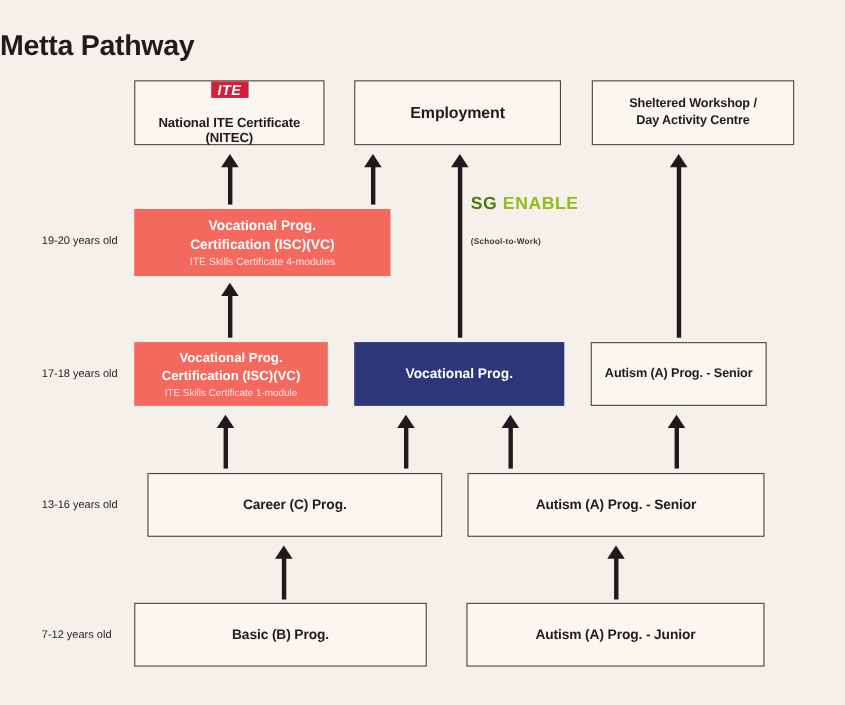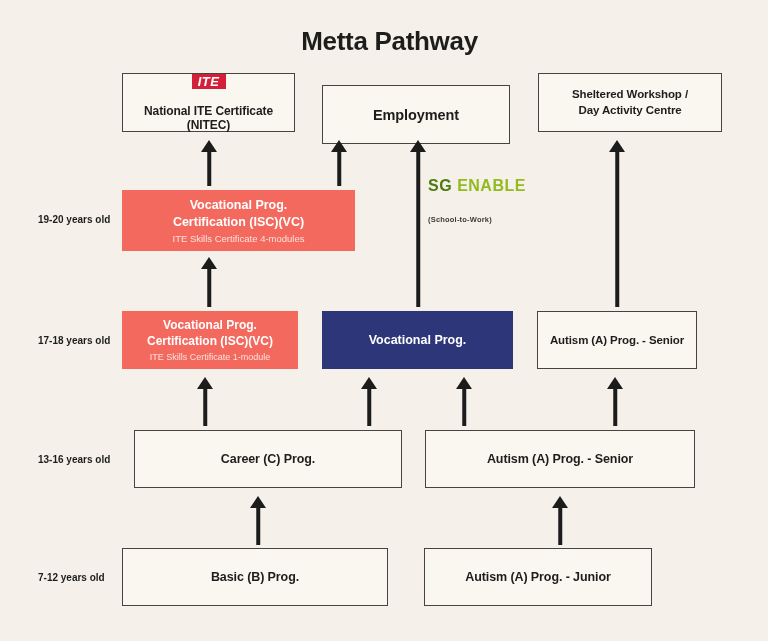--- a/index.html
+++ b/index.html
@@ -3,38 +3,38 @@
 <meta charset="utf-8">
 <style>
   html,body { margin:0; padding:0; background:#e9e5de; }
   .canvas {
     position:relative; width:768px; height:641px;
     background:#f5f1ea; overflow:hidden;
     font-family:"Liberation Sans", sans-serif; color:#1d1d1b;
   }
   .diagram-title {
     position:absolute; left:0; right:0; top:26px;
-    text-align:center; font-size:26px; font-weight:bold;
-    letter-spacing:-0.3px; color:#1d1d1b;padding-left:11px;
+    font-size:26px; font-weight:bold;
+    letter-spacing:-0.3px; color:#1d1d1b;
   }
   .box {
     position:absolute; box-sizing:border-box;
     border:1.5px solid #45443f; background:#faf7f1;
     display:flex; flex-direction:column; align-items:center; justify-content:center;
     text-align:center;
   }
   .box.red  { background:#f4695e; border:none; color:#ffffff; }
   .box.navy { background:#2c3679; border:none; color:#ffffff; }
   .lbl-sm  { font-weight:bold; font-size:12px; letter-spacing:-0.1px; }
   .lbl-md  { font-weight:bold; font-size:12.5px; letter-spacing:-0.1px; }
   .lbl-lg  { font-weight:bold; font-size:14.5px; letter-spacing:-0.1px; }
   .two-line { font-weight:bold; font-size:12.5px; line-height:1.3; }
   .sub-line { font-size:9.5px; margin-top:3px; color:rgba(255,255,255,0.8); }
   .age-label {
-    position:absolute; left:38px; font-size:10px; font-weight:bold;
+    position:absolute; left:38px; font-size:10px; font-weight:normal;
     color:#1d1d1b; white-space:nowrap;
   }
   
   .arrow { position:absolute; width:20px; }
   .arrow .shaft {
     position:absolute; left:50%; transform:translateX(-50%);
     top:9px; bottom:0; width:3.5px; background:#1c1c1c;
   }
   .arrow .head {
     position:absolute; top:0; left:50%; transform:translateX(-50%);
@@ -68,21 +68,21 @@
   <div class="age-label" style="top:454px;">13-16 years old</div>
   <div class="age-label" style="top:572px;">7-12 years old</div>
 
   <div class="box" style="left:122px; top:73px; width:173px; height:59px;gap:10px;">
     <div class="ite-logo">
       <span>ITE</span>
     </div>
     <div class="lbl-sm">National ITE Certificate (NITEC)</div>
   </div>
 
-  <div class="box" style="left:322px; top:73px; width:188px; height:59px;margin-top:12px;">
+  <div class="box" style="left:322px; top:73px; width:188px; height:59px;">
     <div class="lbl-lg">Employment</div>
   </div>
 
   <div class="box" style="left:538px; top:73px; width:184px; height:59px;">
     <div class="lbl-sm" style="font-size:11.5px; line-height:1.35;">
       <div>Sheltered Workshop /</div>
       <div>Day Activity Centre</div>
     </div>
   </div>
 
@@ -124,21 +124,21 @@
   </div>
 
   <div class="box" style="left:425px; top:430px; width:270px; height:58px;">
     <div class="lbl-md">Autism (A) Prog. - Senior</div>
   </div>
 
   <div class="box" style="left:122px; top:548px; width:266px; height:58px;">
     <div class="lbl-md">Basic (B) Prog.</div>
   </div>
 
-  <div class="box" style="left:424px; top:548px; width:228px; height:58px;">
+  <div class="box" style="left:424px; top:548px; width:271px; height:58px;">
     <div class="lbl-md">Autism (A) Prog. - Junior</div>
   </div>
 
   <div class="arrow" style="left:199px; top:140px; height:46px;">
       <span class="head"></span>
       <span class="shaft"></span>
     </div>
   <div class="arrow" style="left:329px; top:140px; height:46px;">
       <span class="head"></span>
       <span class="shaft"></span>

